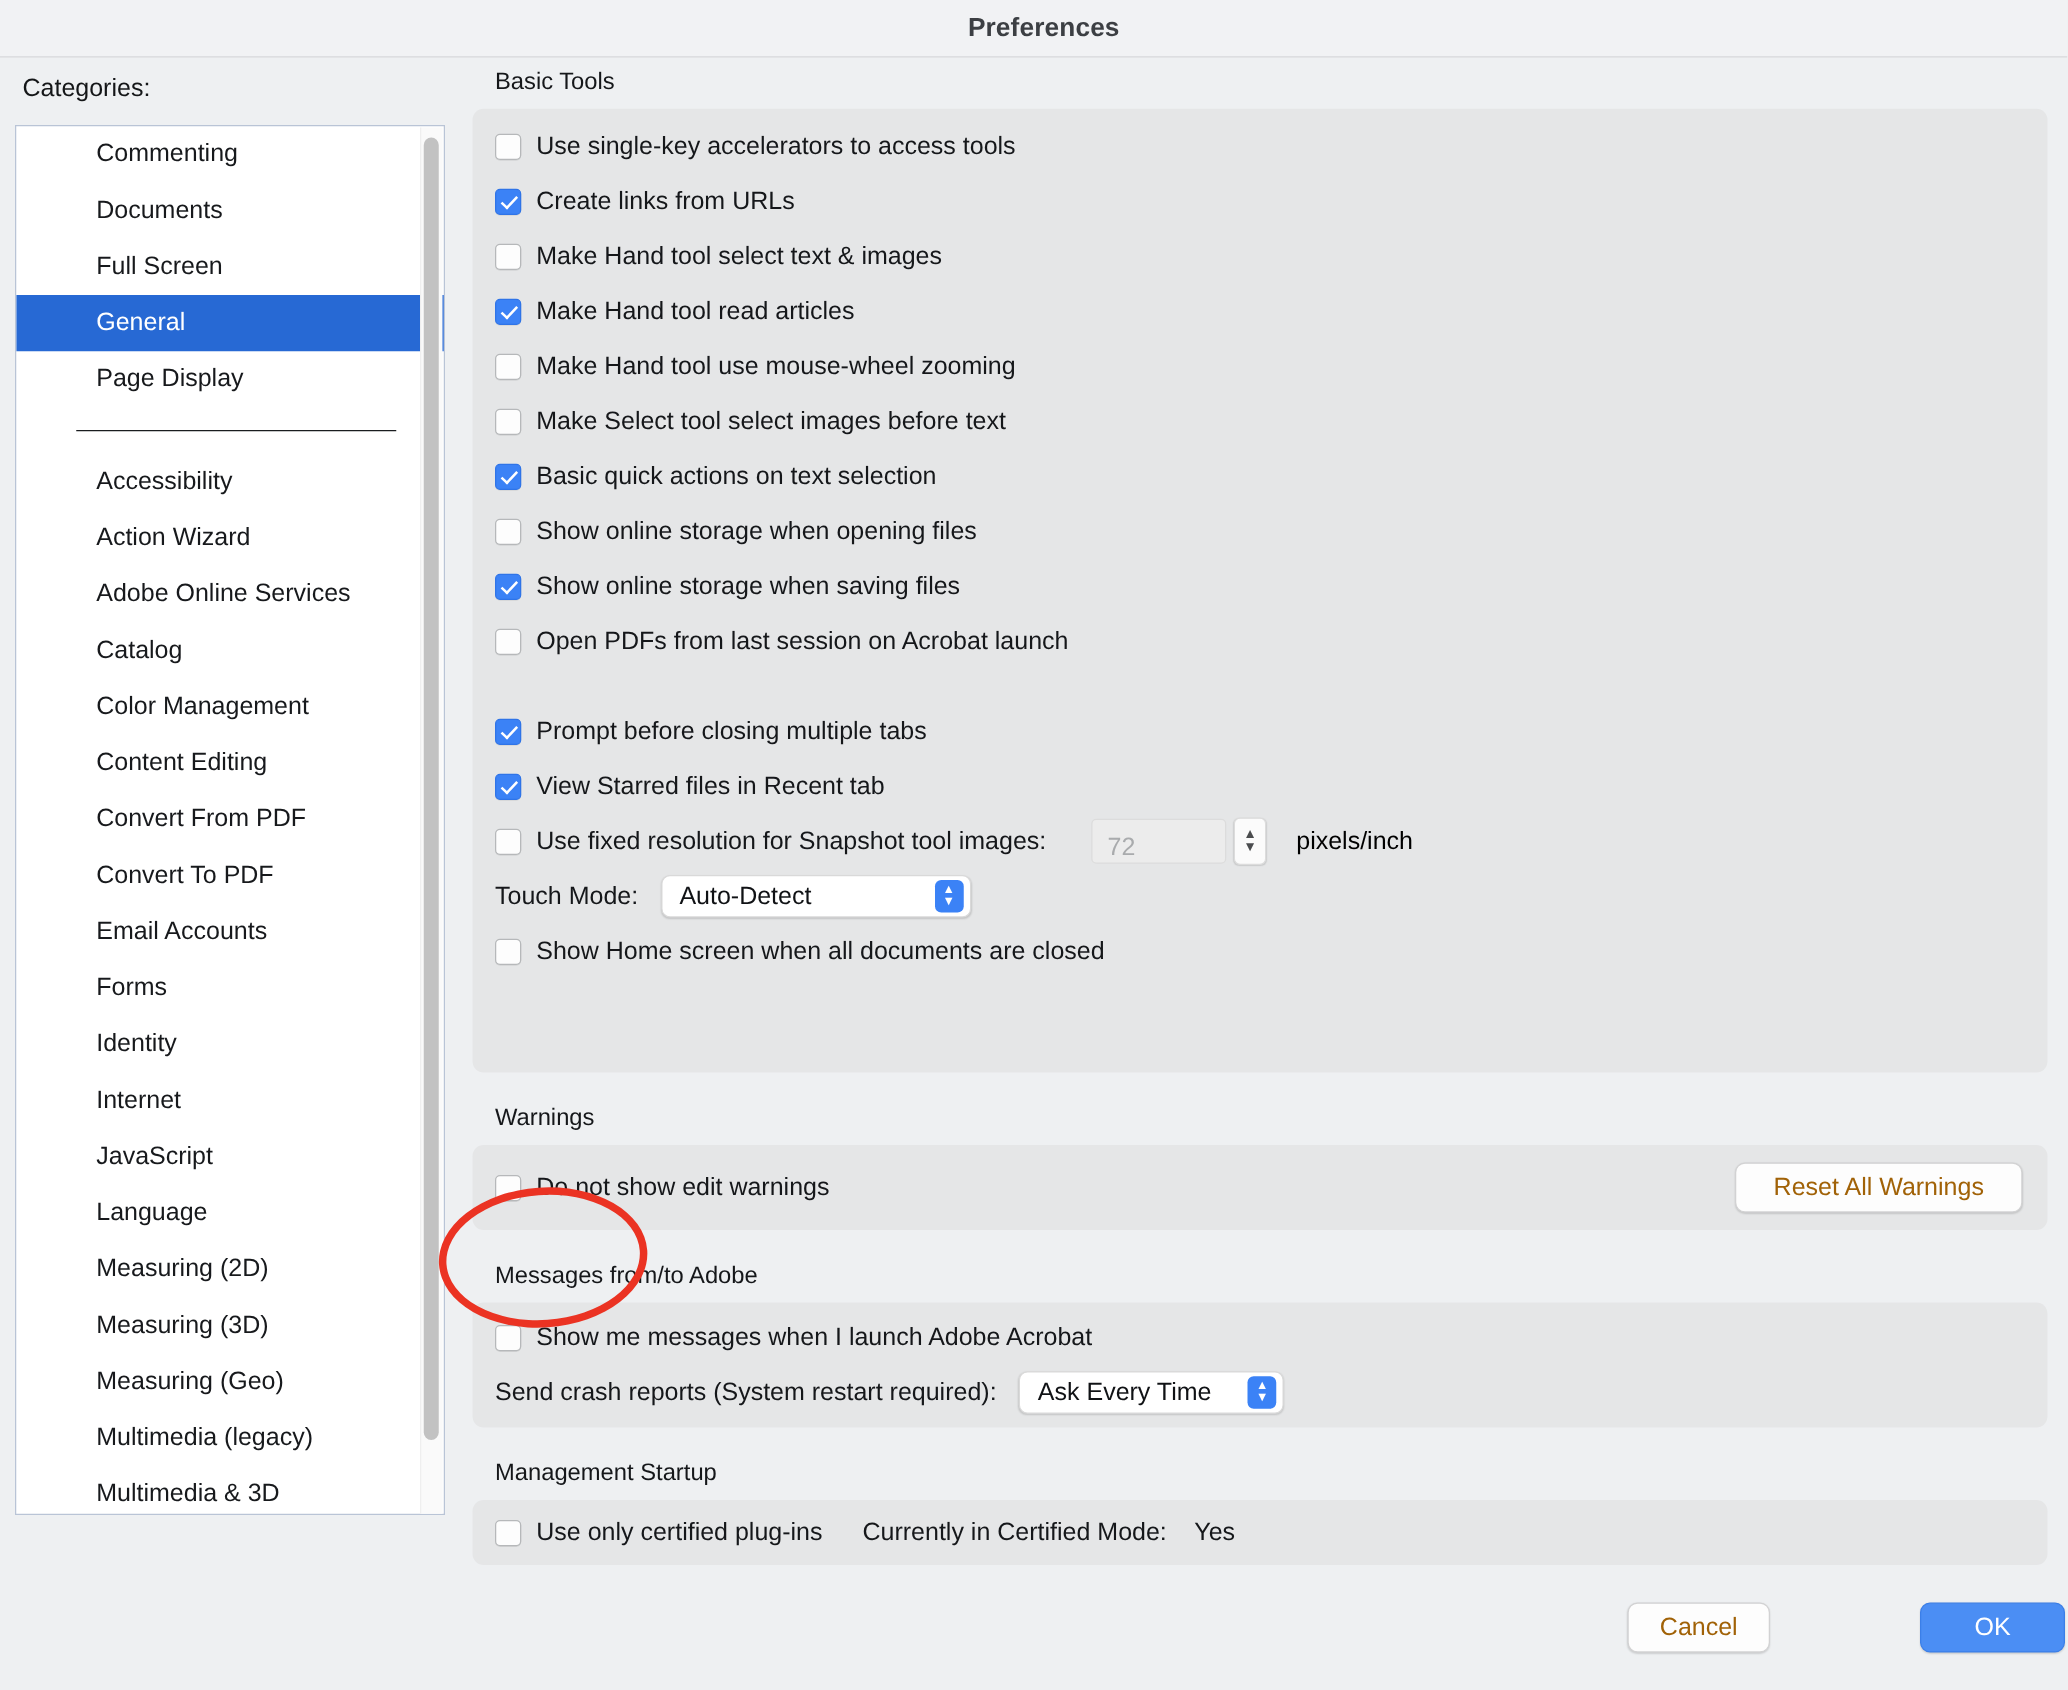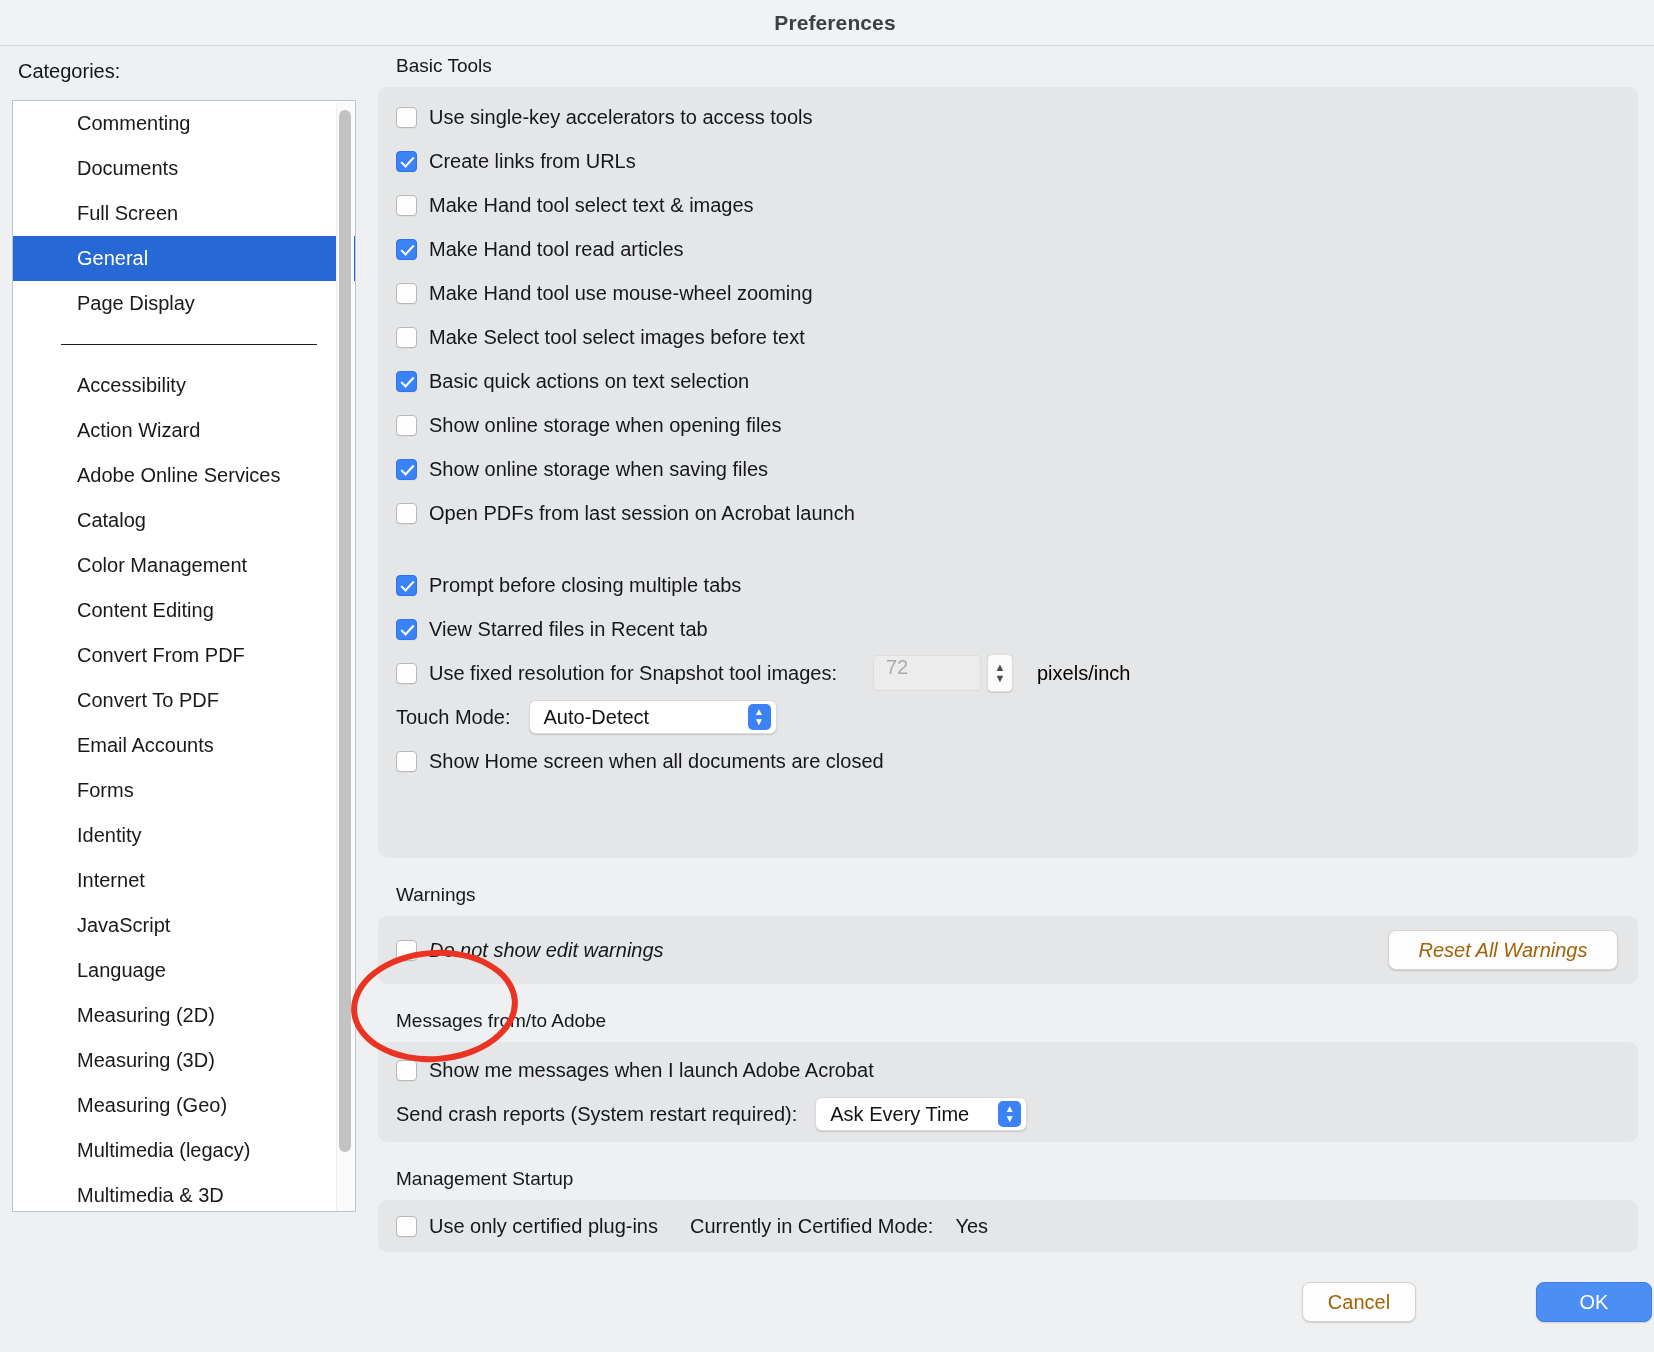--- a/index.html
+++ b/index.html
@@ -96,21 +96,21 @@
     border: solid #fff; border-width: 0 2.4px 2.4px 0;
     transform: rotate(43deg);
   }
   .cb-label { font-size: 20px; color: #15171a; white-space: nowrap; }
 
   
   .num-field {
     width: 108px; height: 36px; box-sizing: border-box;
     background: #ececec; border: 1px solid #dcdcdc; border-radius: 4px;
     font-size: 20px; color: #a9abad;
-    display: flex; align-items: flex-start; padding-left: 12px;
+    display: flex; align-items: flex-end; padding-left: 12px;
   }
   .stepper {
     width: 24px; height: 36px; margin-left: 6px;
     background: #fbfbfb; border: 1px solid #dcdcdc; border-radius: 5px;
     display: flex; flex-direction: column;
     align-items: center; justify-content: center;
     box-shadow: 0 .5px 1px rgba(0,0,0,.12);
   }
   .stepper span { font-size: 11px; line-height: 11px; color: #4a4c4e; }
   .unit { font-size: 20px; color: #000000; margin-left: 24px; }
@@ -292,21 +292,21 @@
         </div>
       </div>
 
       <div class="row">
         <div class="cb" id="cb-home"></div>
         <div class="cb-label">Show Home screen when all documents are closed</div>
       </div>
     </div>
 
     <div class="grp-title spaced">Warnings</div>
-    <div class="grp-box" style="height:68px;display:flex;align-items:center;font-style:italic;">
+    <div class="grp-box" style="height:68px;display:flex;align-items:center;">
       <div class="row" style="height:auto;flex:1;">
         <div class="cb" id="cb-warn"></div>
         <div class="cb-label">Do not show edit warnings</div>
       </div>
       <div class="pushbtn" style="width:228px;height:38px;margin-right:20px;">Reset All Warnings</div>
     </div>
 
     <div class="grp-title spaced">Messages from/to Adobe</div>
     <div class="grp-box" style="height:100px;padding-top:6px;">
       <div class="row">

